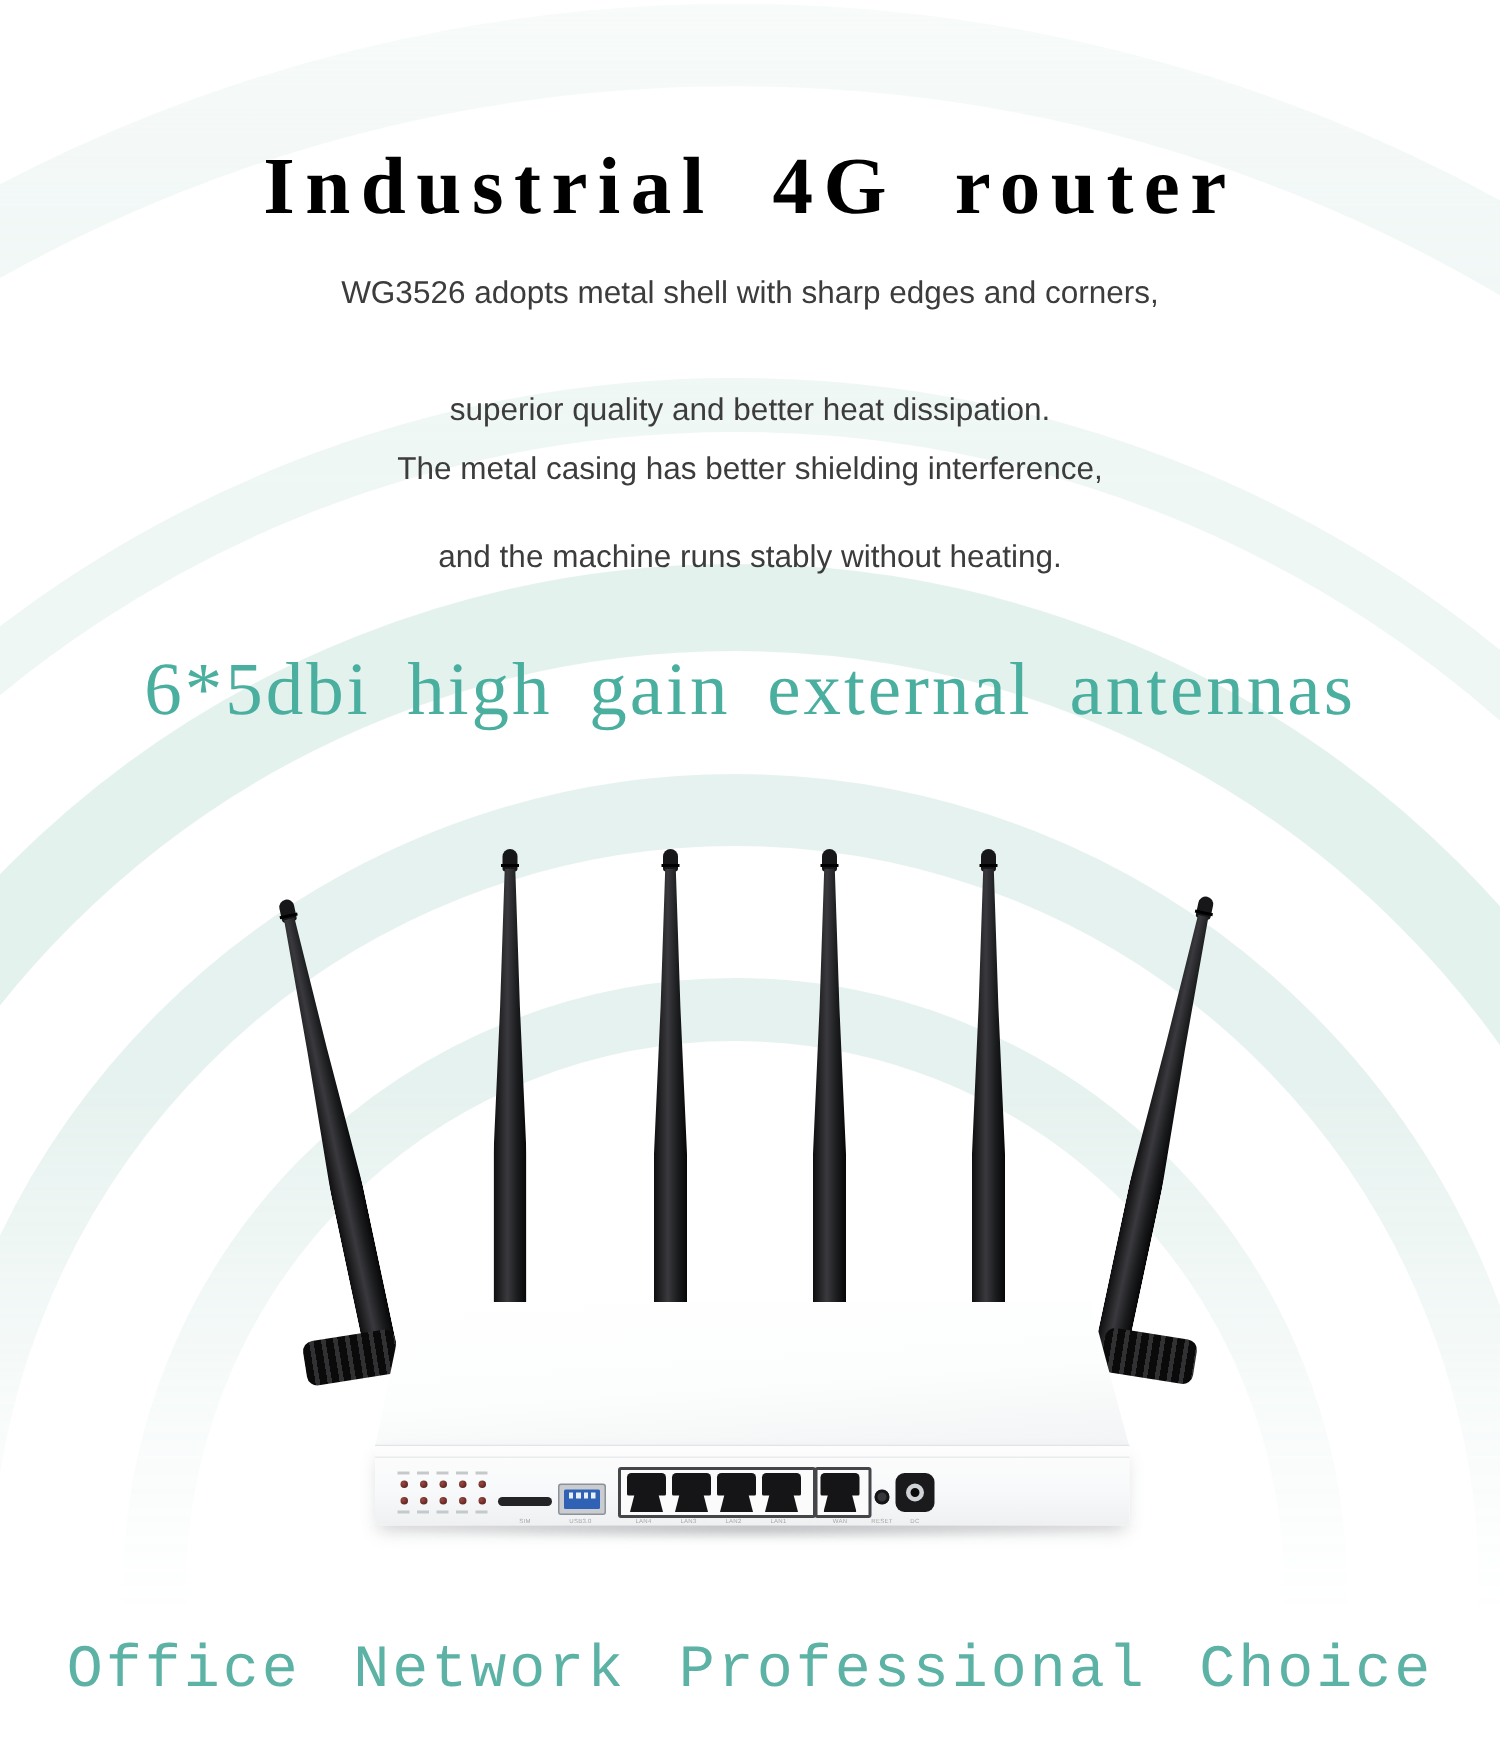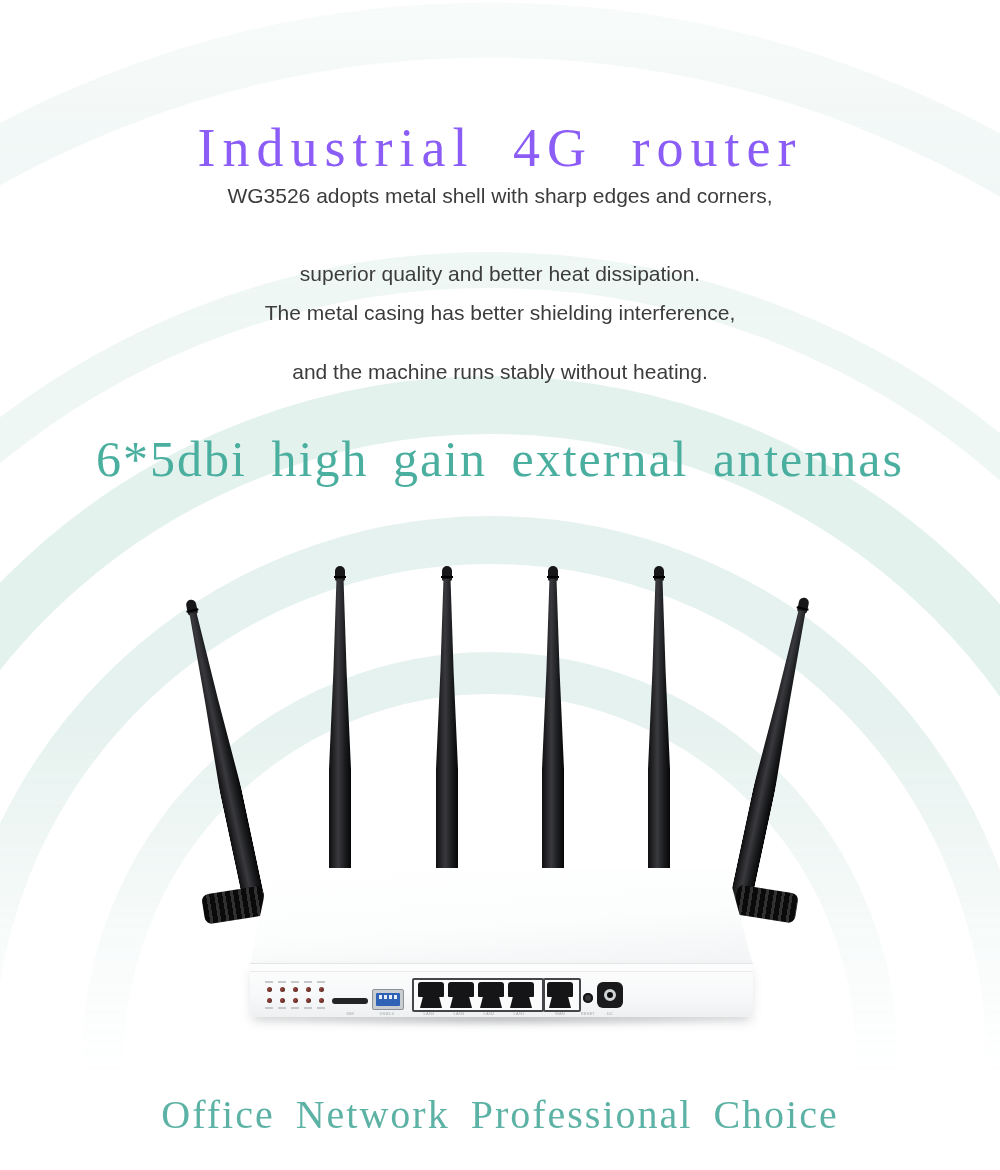--- a/index.html
+++ b/index.html
@@ -5,26 +5,26 @@
   html,body{margin:0;padding:0;background:#ffffff;}
   .canvas{
     position:relative;width:1000px;height:1170px;background:#ffffff;
     overflow:hidden;font-family:"Liberation Sans",sans-serif;
   }
   
   .arcs{position:absolute;left:0;top:0;width:1000px;height:1170px;z-index:0;}
   
   .txt{position:absolute;left:0;width:100%;text-align:center;white-space:nowrap;z-index:5;}
   .title{top:92px;font-family:"Liberation Serif","DejaVu Serif",serif;font-size:54px;line-height:64px;
-         letter-spacing:7px;word-spacing:18px;color:#8b5cf6;font-weight:400;margin-top:24px;}
+         letter-spacing:7px;word-spacing:18px;color:#000000;font-weight:700;}
   .desc{font-size:21px;line-height:24px;color:#3c3c3c;}
   .d1{top:184px;text-align:center;} .d2{top:242px;margin-top:20px;} .d3{top:301px;} .d4{top:360px;}
   .subtitle{top:436px;font-family:"Liberation Serif","DejaVu Serif",serif;font-size:50px;line-height:46px;
             letter-spacing:2px;word-spacing:10px;color:#4bafa0;}
-  .footer{top:1090px;font-family:Liberation Serif, serif;font-size:40px;line-height:50px;
+  .footer{top:1090px;font-family:Liberation Mono, monospace;font-size:40px;line-height:50px;
           letter-spacing:2px;word-spacing:9px;color:#5cb2a4;}
   
   .antenna{position:absolute;width:22px;z-index:1;}
   .ant-cap{position:absolute;top:0;left:50%;width:10px;height:15px;margin-left:-5px;
            background:#17171a;border-radius:5px 5px 2px 2px;}
   .ant-cap::after{content:"";position:absolute;bottom:3px;left:-1px;right:-1px;height:2px;background:#000;}
   .ant-rod{position:absolute;top:13px;left:0;width:22px;bottom:0;
            clip-path:polygon(34% 0,66% 0,80% 30%,100% 62%,100% 100%,0 100%,0 62%,20% 30%);
            background:linear-gradient(90deg,#0e0e10 0%,#3a3a3e 42%,#1b1c1e 72%,#060607 100%);}
   .tilt{z-index:2;}

